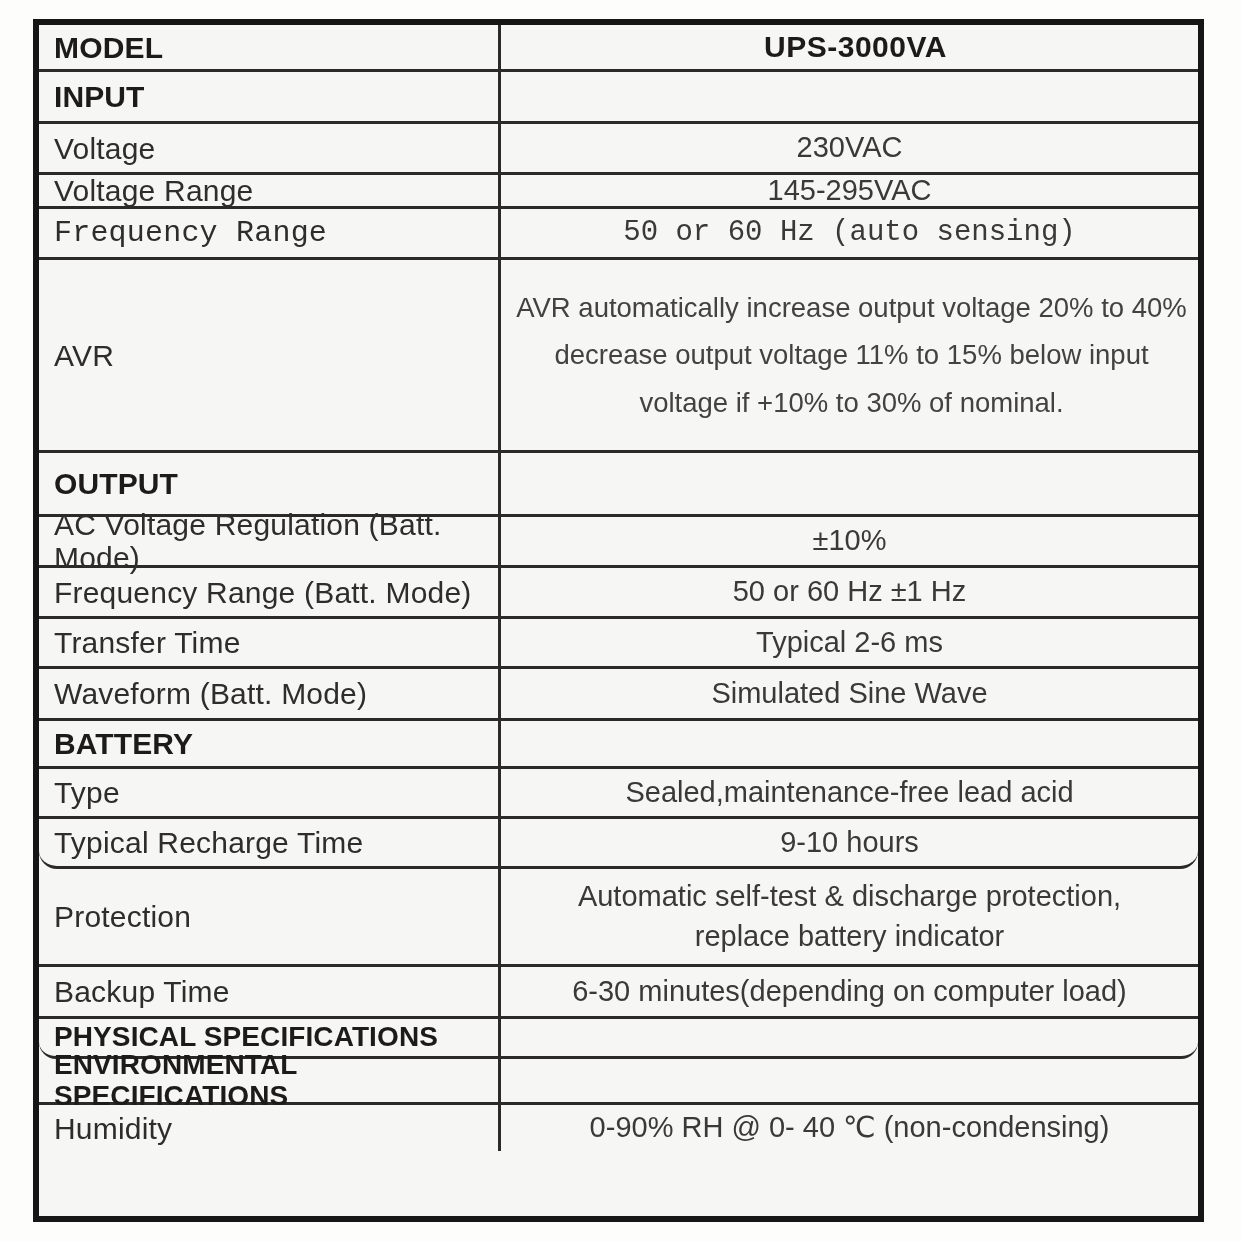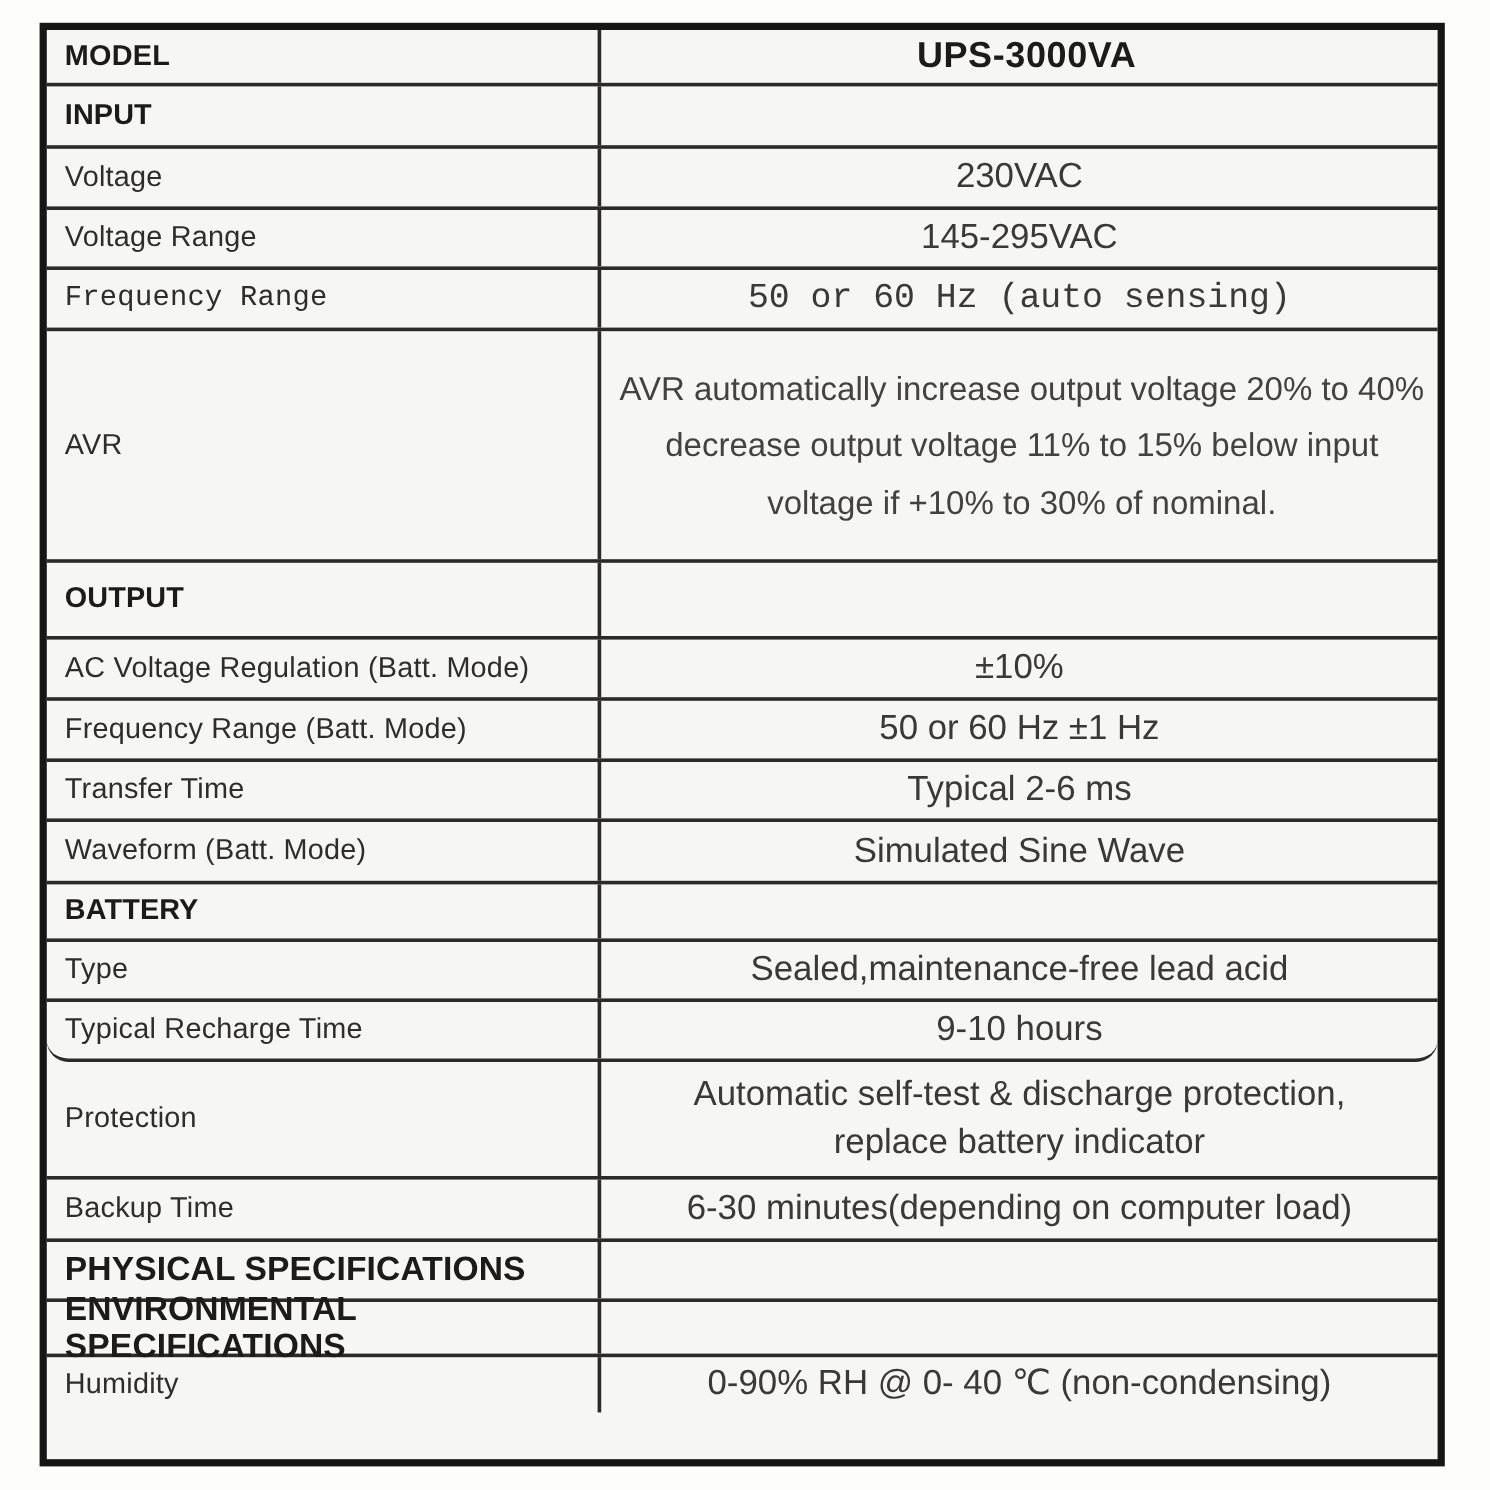--- a/index.html
+++ b/index.html
@@ -36,21 +36,21 @@
   .row.last { border-bottom: none; }
   .label-cell {
     box-sizing: border-box;
     width: 462px;
     flex: 0 0 462px;
     border-right: 3px solid #2b2a29;
     display: flex;
     align-items: center;
     padding-left: 15px;
     padding-right: 6px;
-    font-size: 24px;
+    font-size: 30px;
     color: #2e2d2c;
     letter-spacing: 0.2px;
     line-height: 1.1;
   }
   .value-cell {
     box-sizing: border-box;
     flex: 1 1 auto;
     display: flex;
     flex-direction: column;
     align-items: center;
@@ -101,21 +101,21 @@
         <div class="value-cell">UPS-3000VA</div>
       </div>
       <div class="row section" style="height: 52px;">
         <div class="label-cell">INPUT</div>
         <div class="value-cell"></div>
       </div>
       <div class="row" style="height: 51px;">
         <div class="label-cell">Voltage</div>
         <div class="value-cell">230VAC</div>
       </div>
-      <div class="row" style="height: 50px;">
+      <div class="row" style="height: 34px;">
         <div class="label-cell">Voltage Range</div>
         <div class="value-cell">145-295VAC</div>
       </div>
       <div class="row" style="height: 51px; font-family: Liberation Mono, monospace;">
         <div class="label-cell">Frequency Range</div>
         <div class="value-cell">50 or 60 Hz (auto sensing)</div>
       </div>
       <div class="row" style="height: 193px;">
         <div class="label-cell">AVR</div>
         <div class="value-cell align-left">
@@ -160,21 +160,21 @@
         <div class="label-cell">Protection</div>
         <div class="value-cell">
           <span class="vline">Automatic self-test &amp; discharge protection,</span>
           <span class="vline">replace battery indicator</span>
         </div>
       </div>
       <div class="row" style="height: 52px;">
         <div class="label-cell">Backup Time</div>
         <div class="value-cell">6-30 minutes(depending on computer load)</div>
       </div>
-      <div class="row section small-caps" style="height: 50px;">
+      <div class="row section small-caps" style="height: 40px; border-radius: 17px;">
         <div class="label-cell">PHYSICAL SPECIFICATIONS</div>
         <div class="value-cell"></div>
       </div>
       <div class="row section small-caps" style="height: 46px;">
         <div class="label-cell">ENVIRONMENTAL SPECIFICATIONS</div>
         <div class="value-cell"></div>
       </div>
       <div class="row last" style="height: 46px;">
         <div class="label-cell">Humidity</div>
         <div class="value-cell">0-90% RH @ 0- 40 ℃ (non-condensing)</div>

